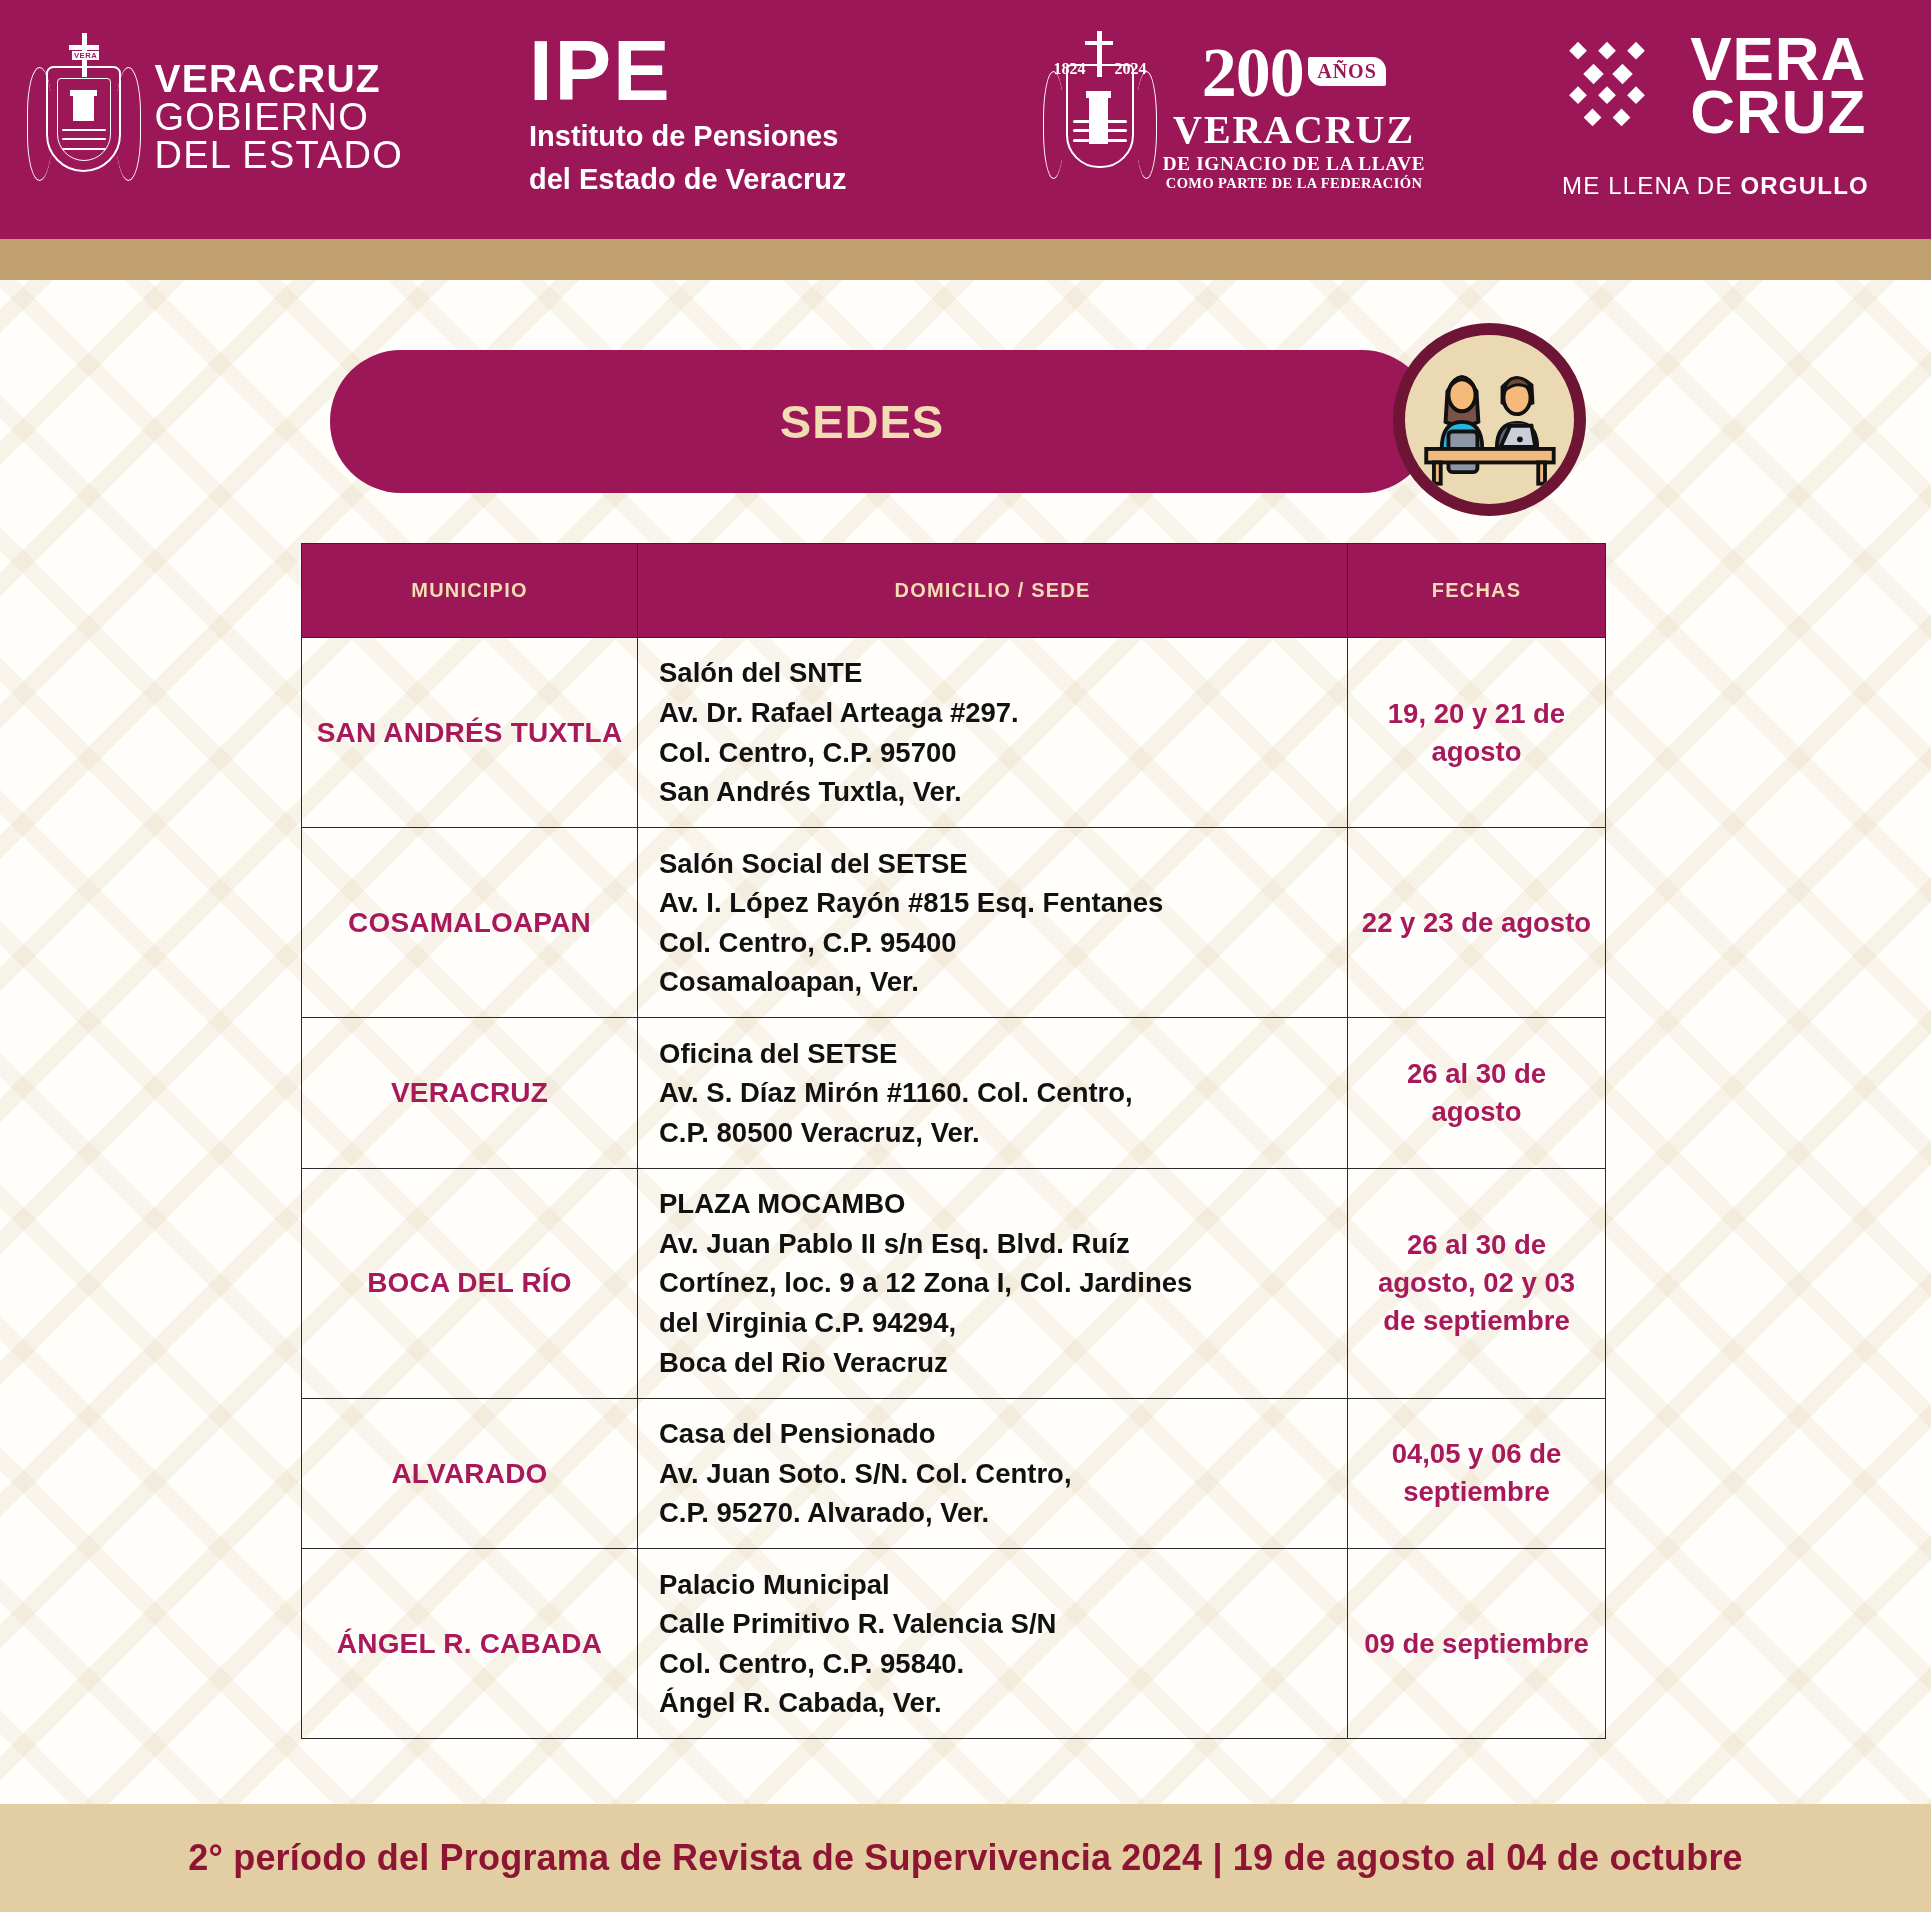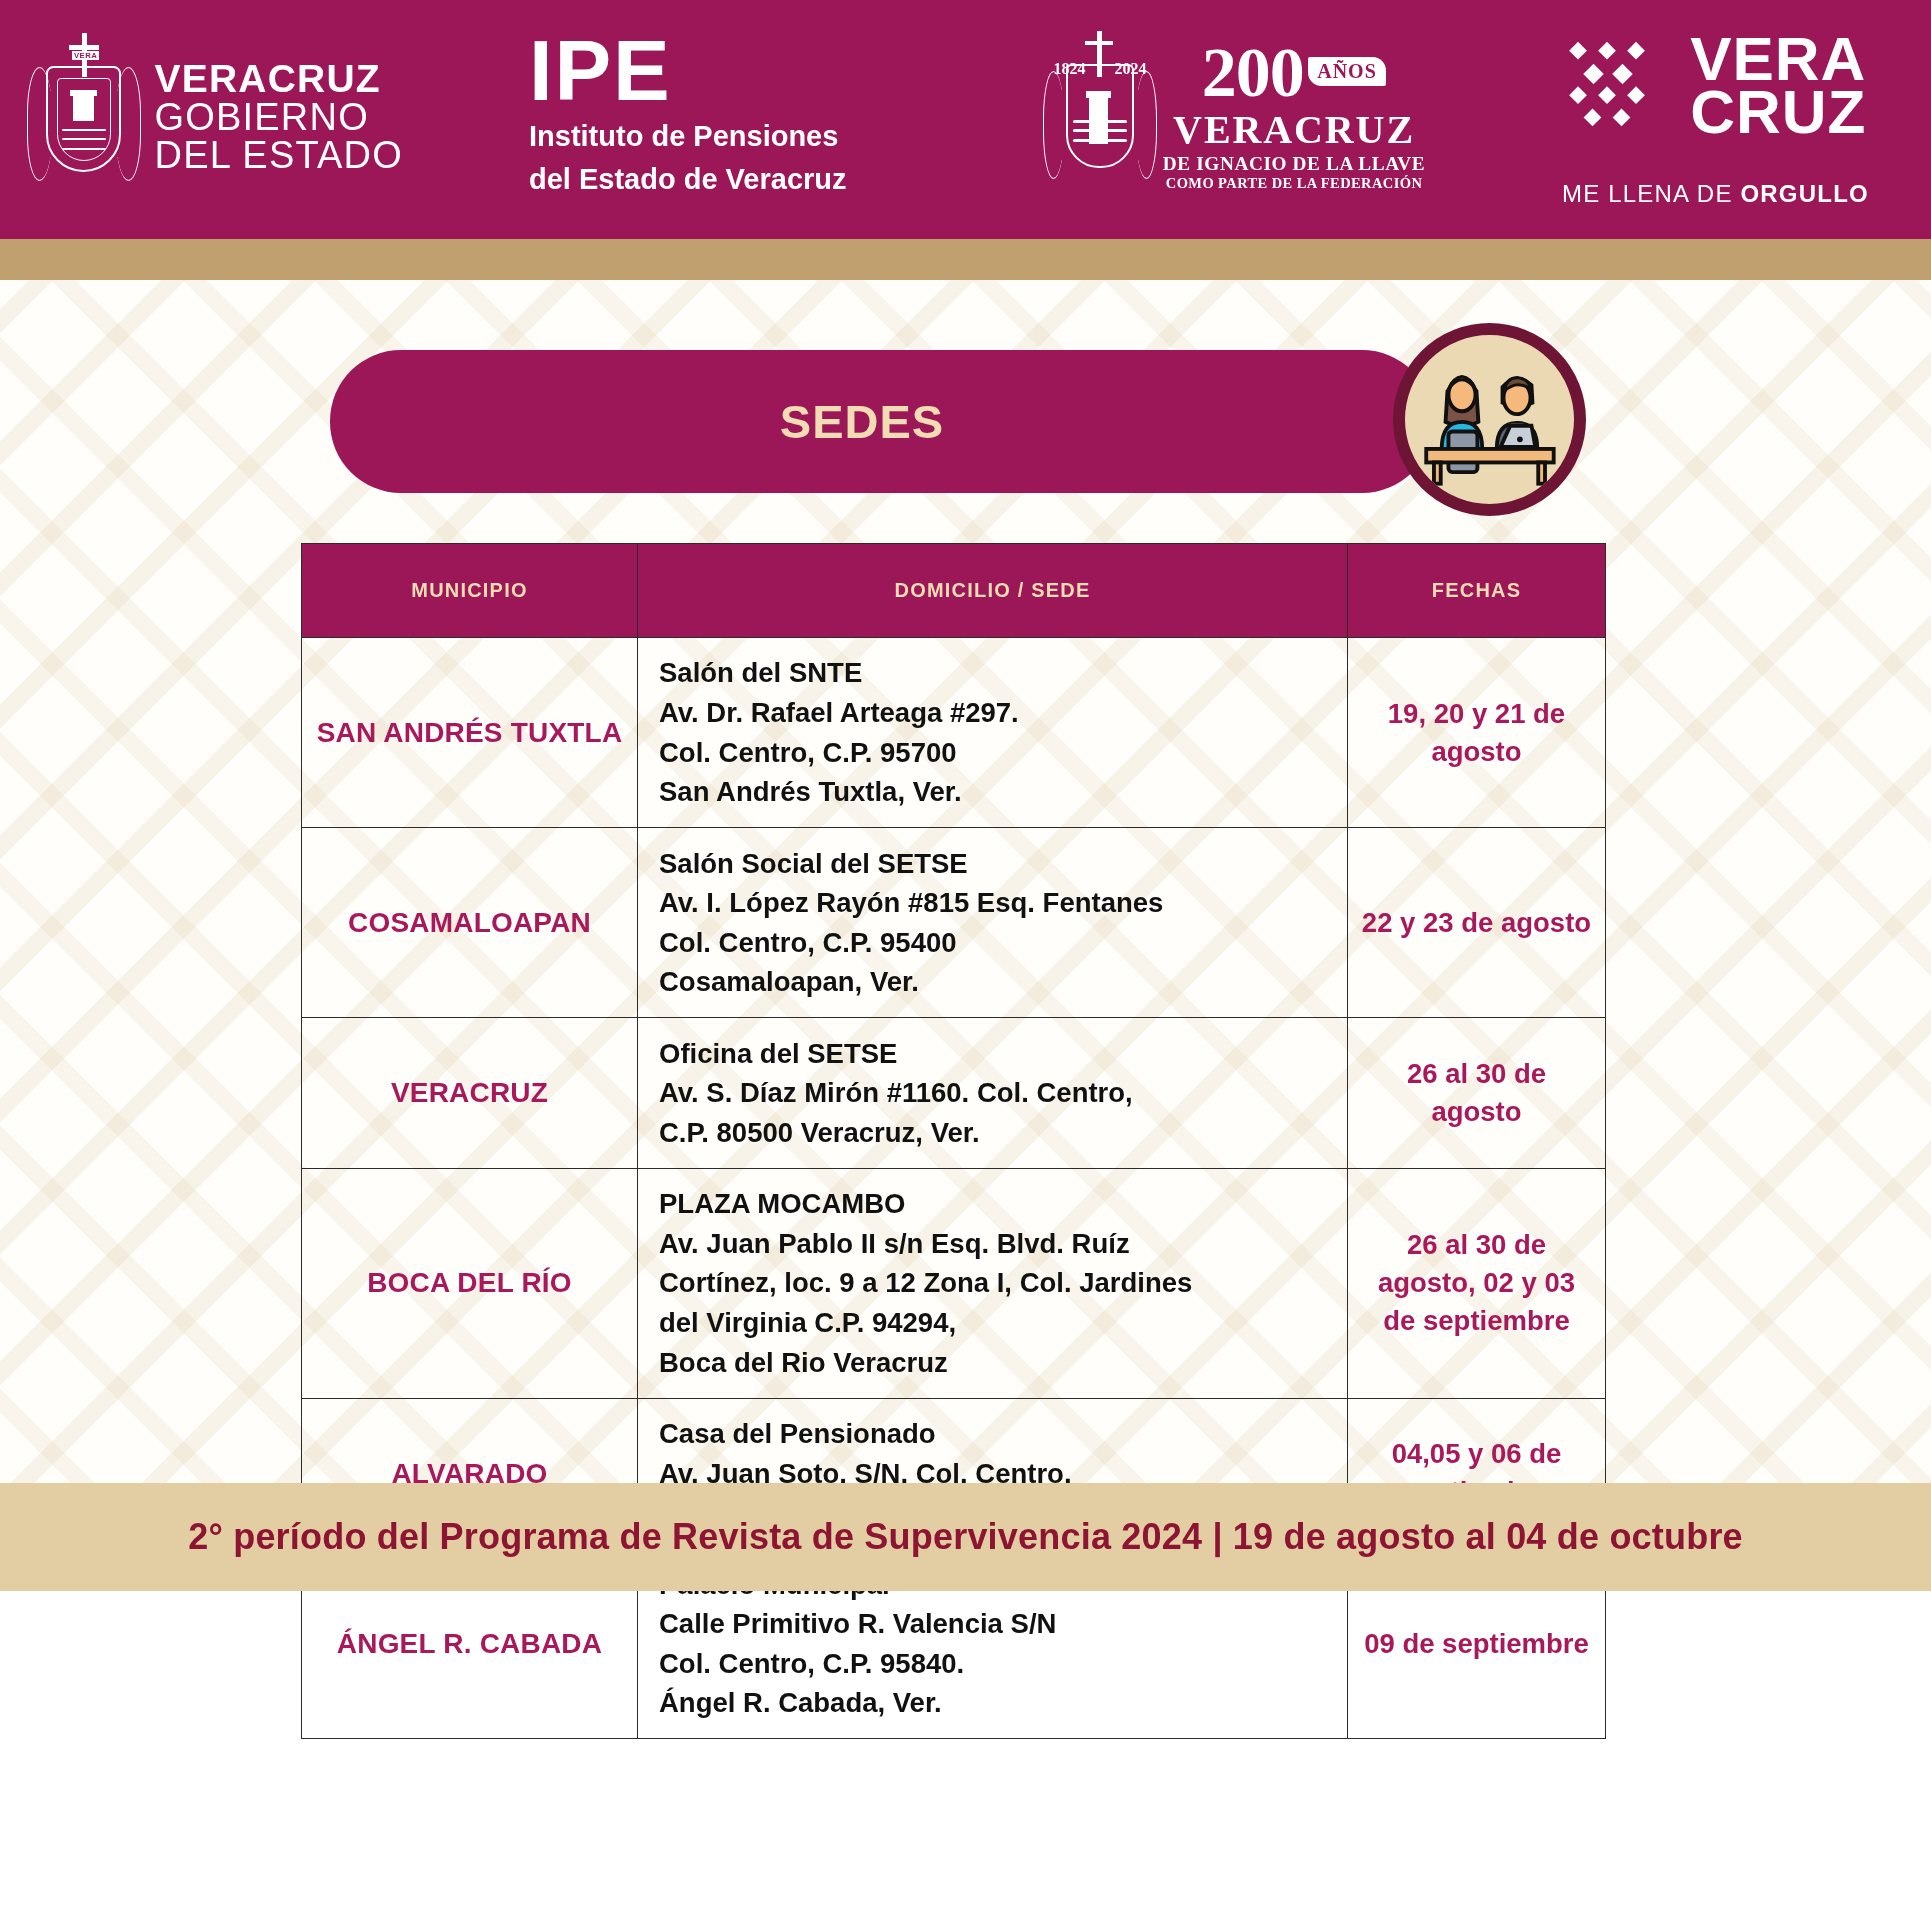--- a/index.html
+++ b/index.html
@@ -8,21 +8,21 @@
     width: 1931px;
     height: 1931px;
     font-family: "Liberation Sans", sans-serif;
     background: #ffffff;
     overflow: hidden;
   }
 
   #page {
     position: relative;
     width: 1931px;
-    height: 1591px;
+    height: 1912px;
     background: #fde047;
   }
 
   
   #bg-pattern {
     position: absolute;
     left: 0; top: 0; right: 0; bottom: 0;
     background-color: #fffefb;
     background-image:
       repeating-linear-gradient(135deg,
@@ -198,21 +198,21 @@
   
   #logo-orgullo { left: 1562px; top: 23px; flex-direction: column; align-items: center; }
   #orgullo-row { display: flex; align-items: center; }
   #diamond-grid { width: 116px; height: 124px; margin-right: 9.7px; }
   #orgullo-words { line-height: .86; }
   #orgullo-words .w1, #orgullo-words .w2 {
     font-size: 62px; font-weight: 800; letter-spacing: 1px;
     font-family: "Liberation Sans", sans-serif;
   }
   #orgullo-tag {
-    margin-top: 33px; font-size: 24px; letter-spacing: 1.2px; font-weight: 400;
+    margin-top: 25px; font-size: 24px; letter-spacing: 1.2px; font-weight: 400;
   }
   #orgullo-tag b { font-weight: 800; }
 
   
   #title-banner {
     position: absolute;
     left: 330px; top: 350px;
     width: 1103px; height: 143px;
     background: #9C1757;
     border-radius: 71px;

